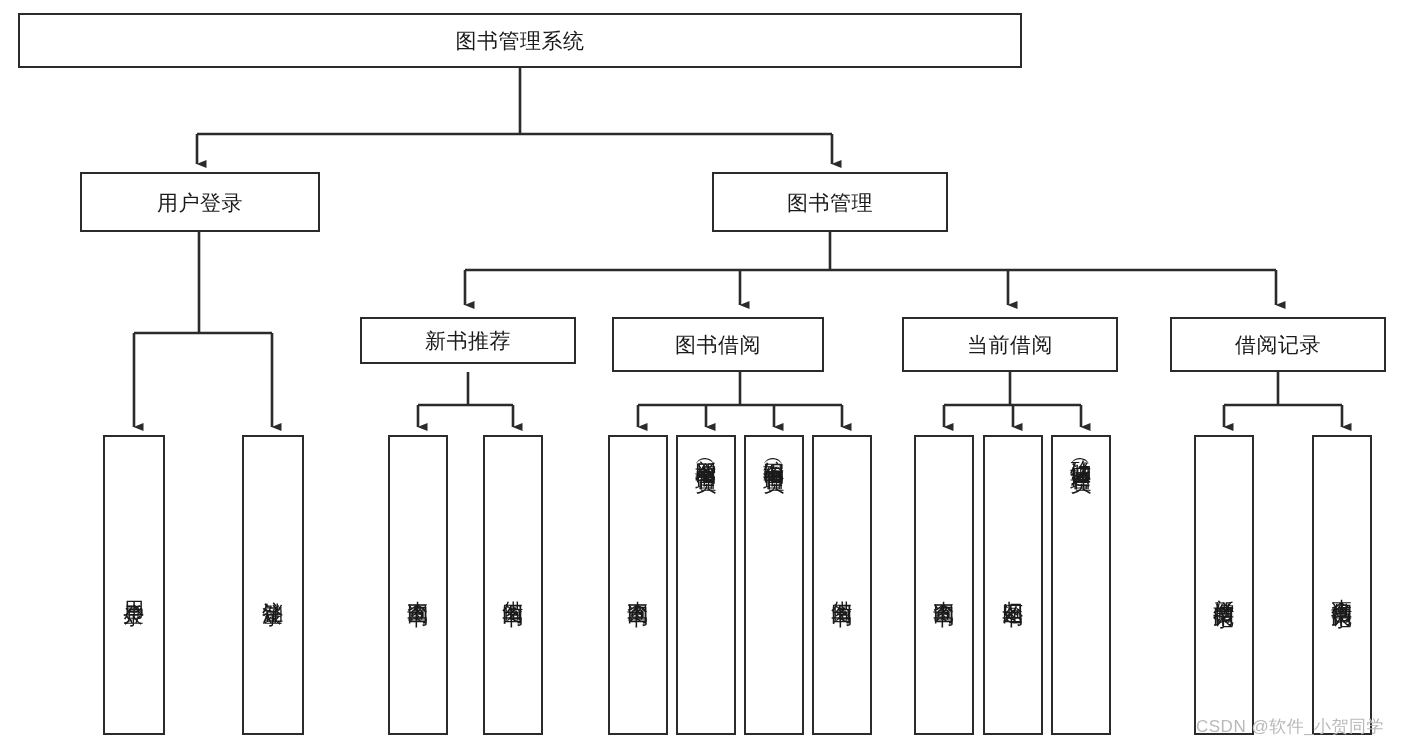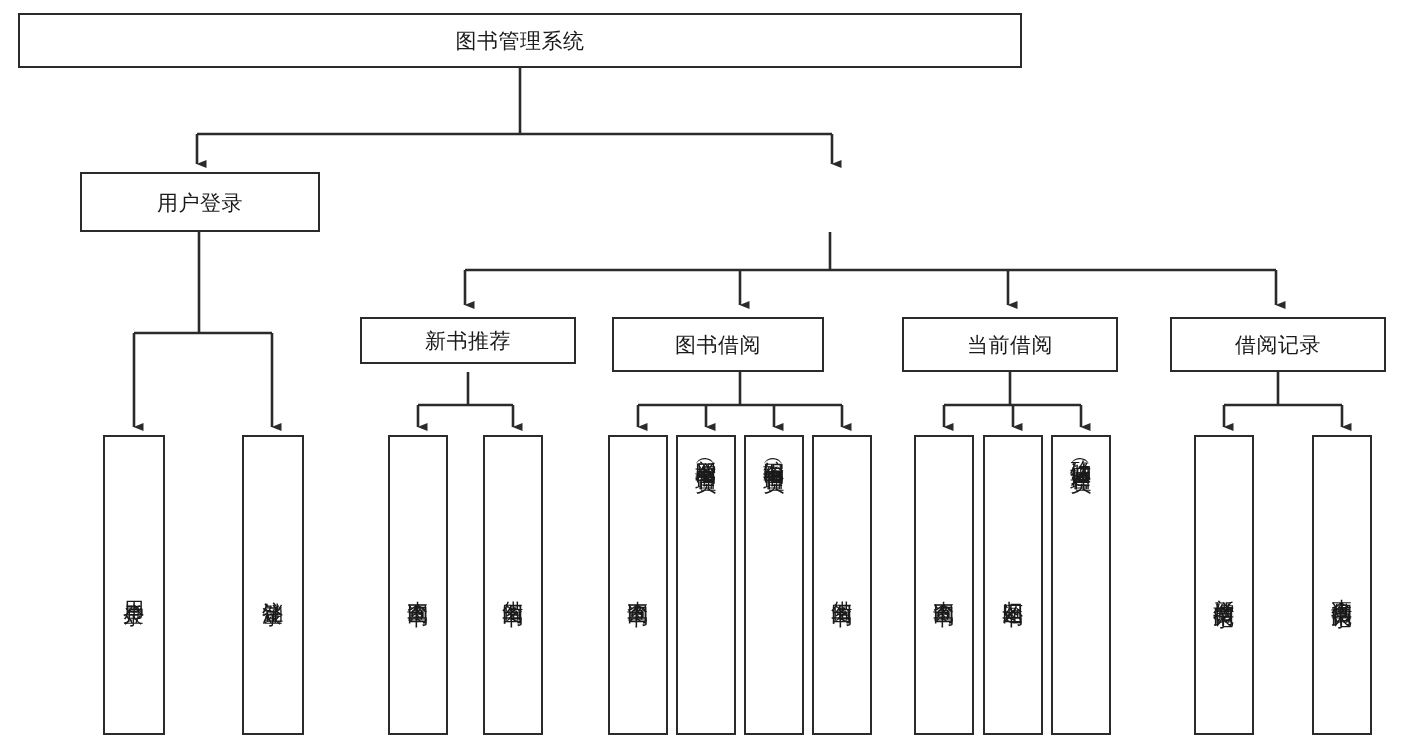--- a/index.html
+++ b/index.html
@@ -123,20 +123,23 @@
     </g>
   </svg>
 
   <div class="node horizontal" style="left:18px; top:13px; width:1004px; height:55px;">
     <span class="label">图书管理系统</span>
   </div>
 
   <div class="node horizontal" style="left:80px; top:172px; width:240px; height:60px;">
     <span class="label">用户登录</span>
   </div>
+  <div class="node horizontal" style="left:712px; top:172px; width:236px; height:60px;">
+    <span class="label">图书管理</span>
+  </div>
 
   <div class="node horizontal" style="left:360px; top:317px; width:216px; height:47px;">
     <span class="label">新书推荐</span>
   </div>
   <div class="node horizontal" style="left:612px; top:317px; width:212px; height:55px;">
     <span class="label">图书借阅</span>
   </div>
   <div class="node horizontal" style="left:1170px; top:317px; width:216px; height:55px;">
     <span class="label">借阅记录</span>
   </div>
@@ -181,14 +184,15 @@
     <span class="label">确认归还（管理员）</span>
   </div>
 
   <div class="node vertical mid" style="left:1194px; top:435px; width:60px; height:300px;">
     <span class="label">新增借阅记录</span>
   </div>
   <div class="node vertical mid" style="left:1312px; top:435px; width:60px; height:300px;">
     <span class="label">查询借阅记录</span>
   </div>
 
+  <div class="watermark" style="left:1196px; top:715px;">CSDN @软件_小贺同学</div>
 
 </div>
 
 </body></html>

